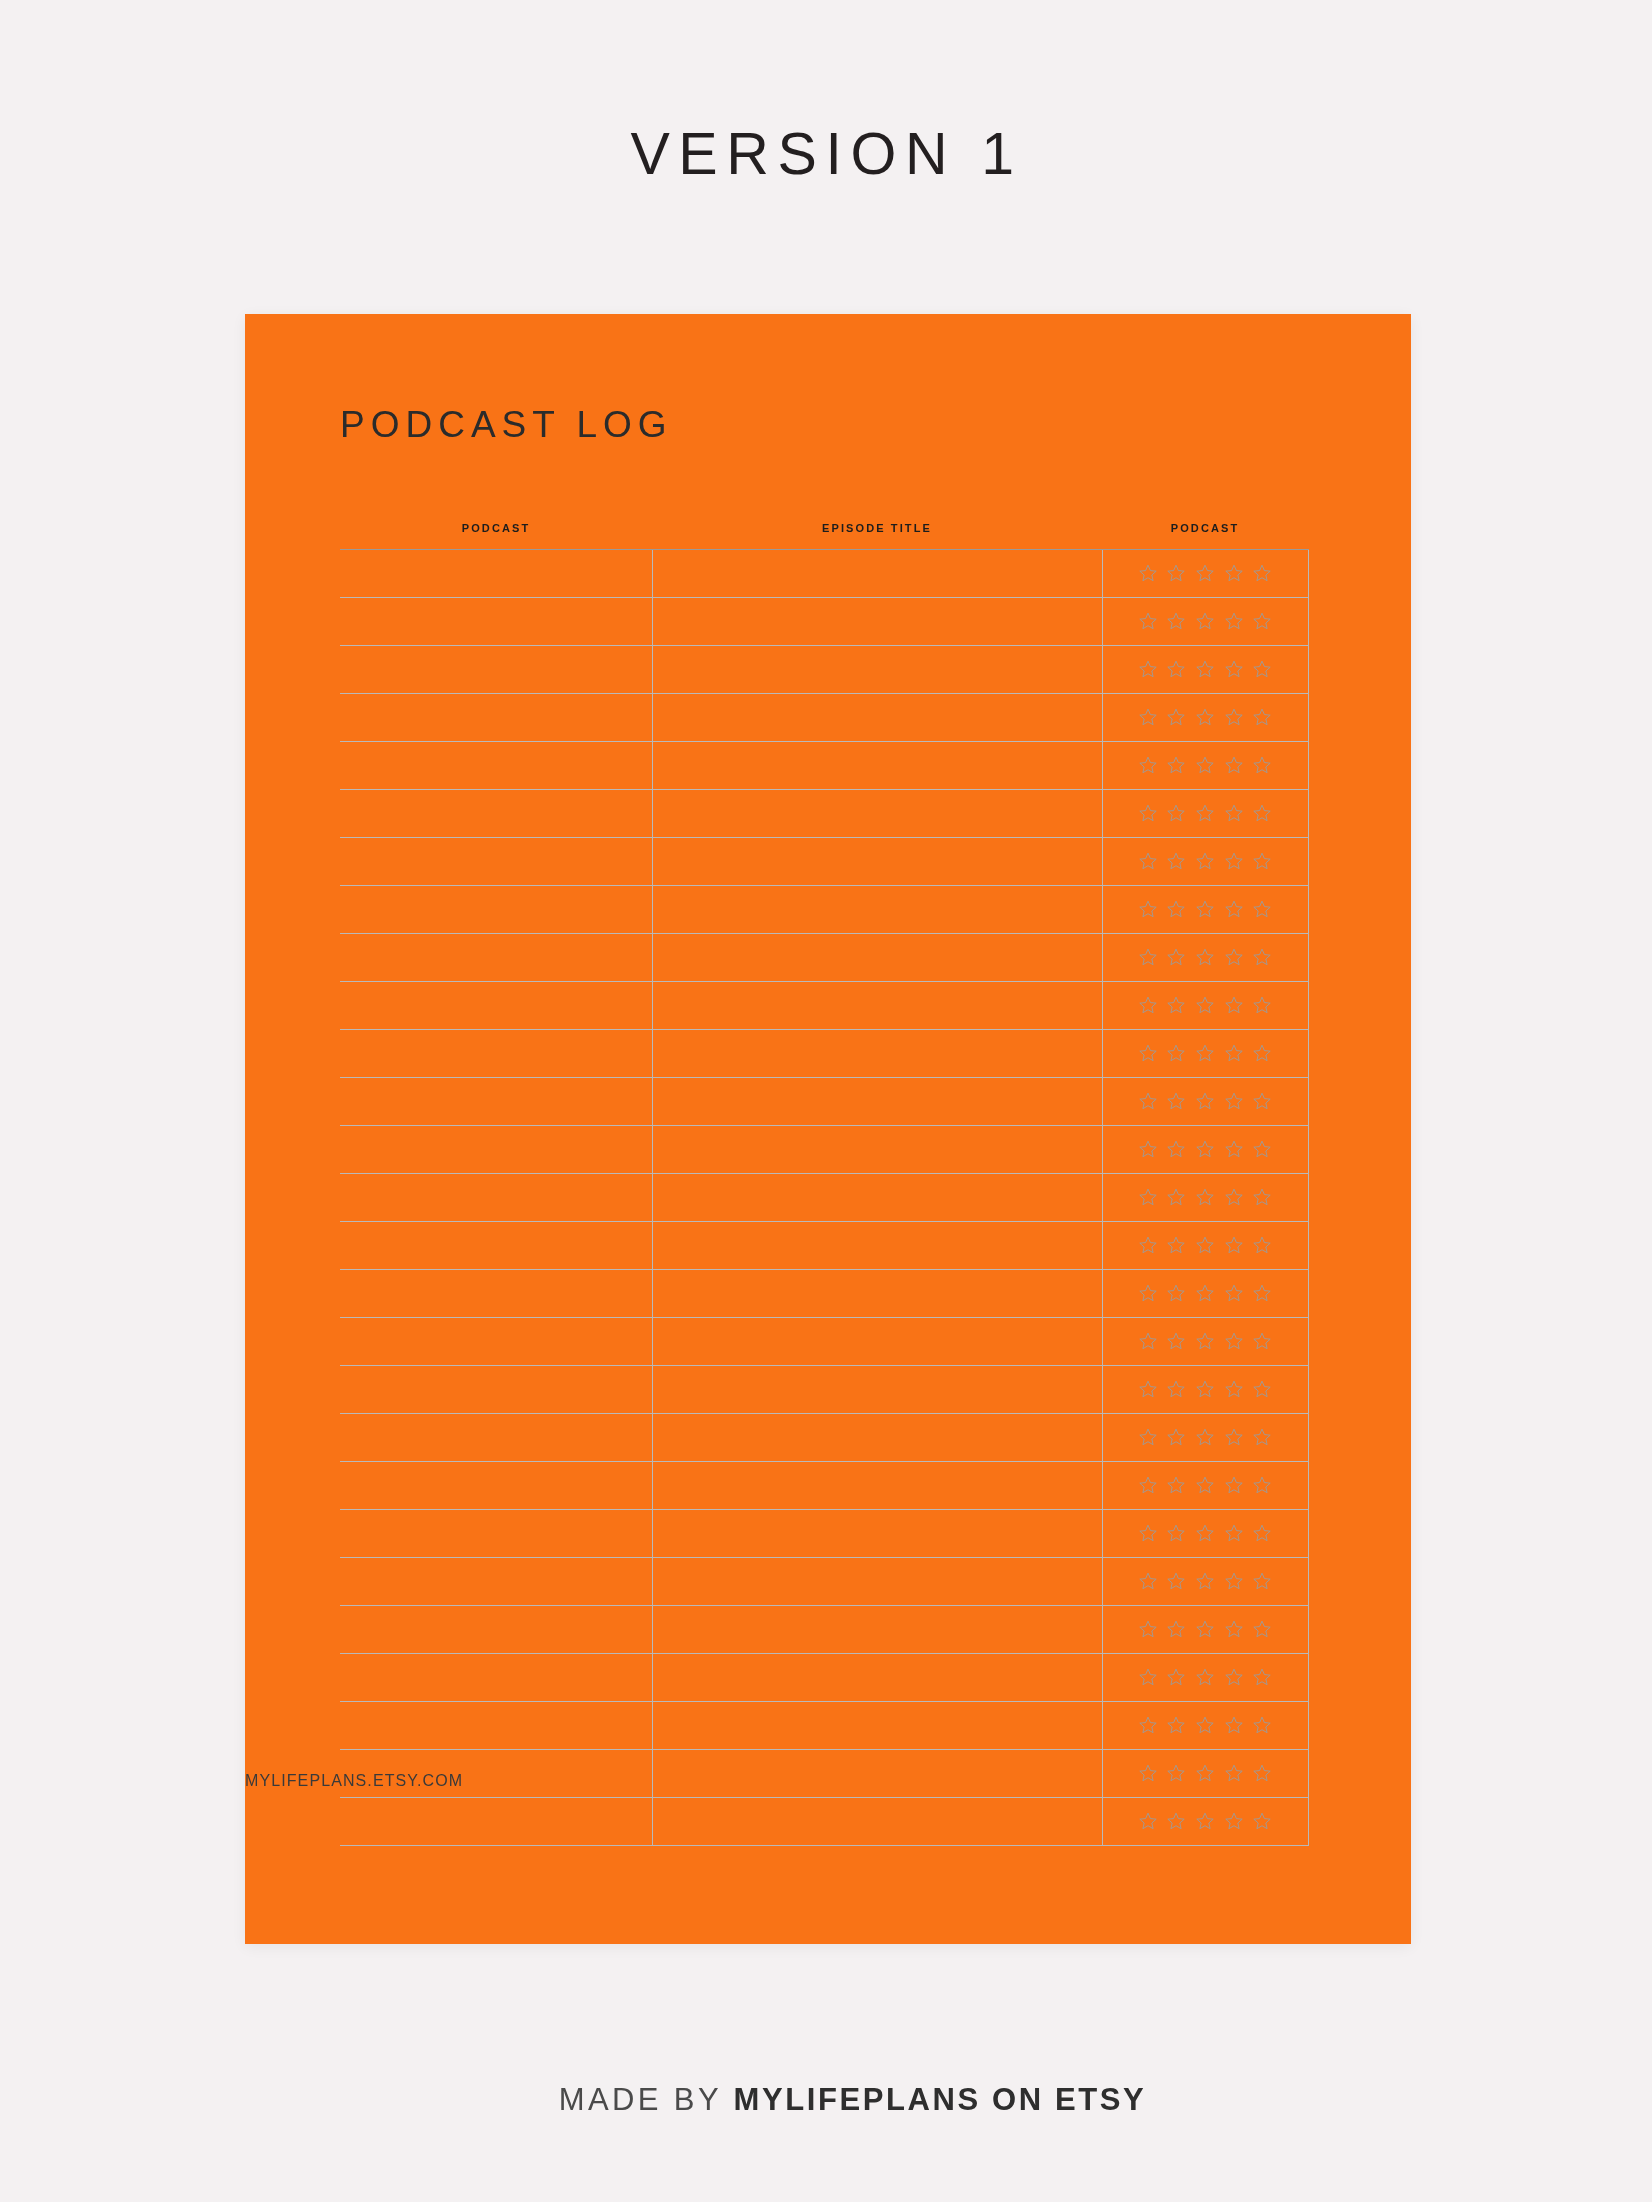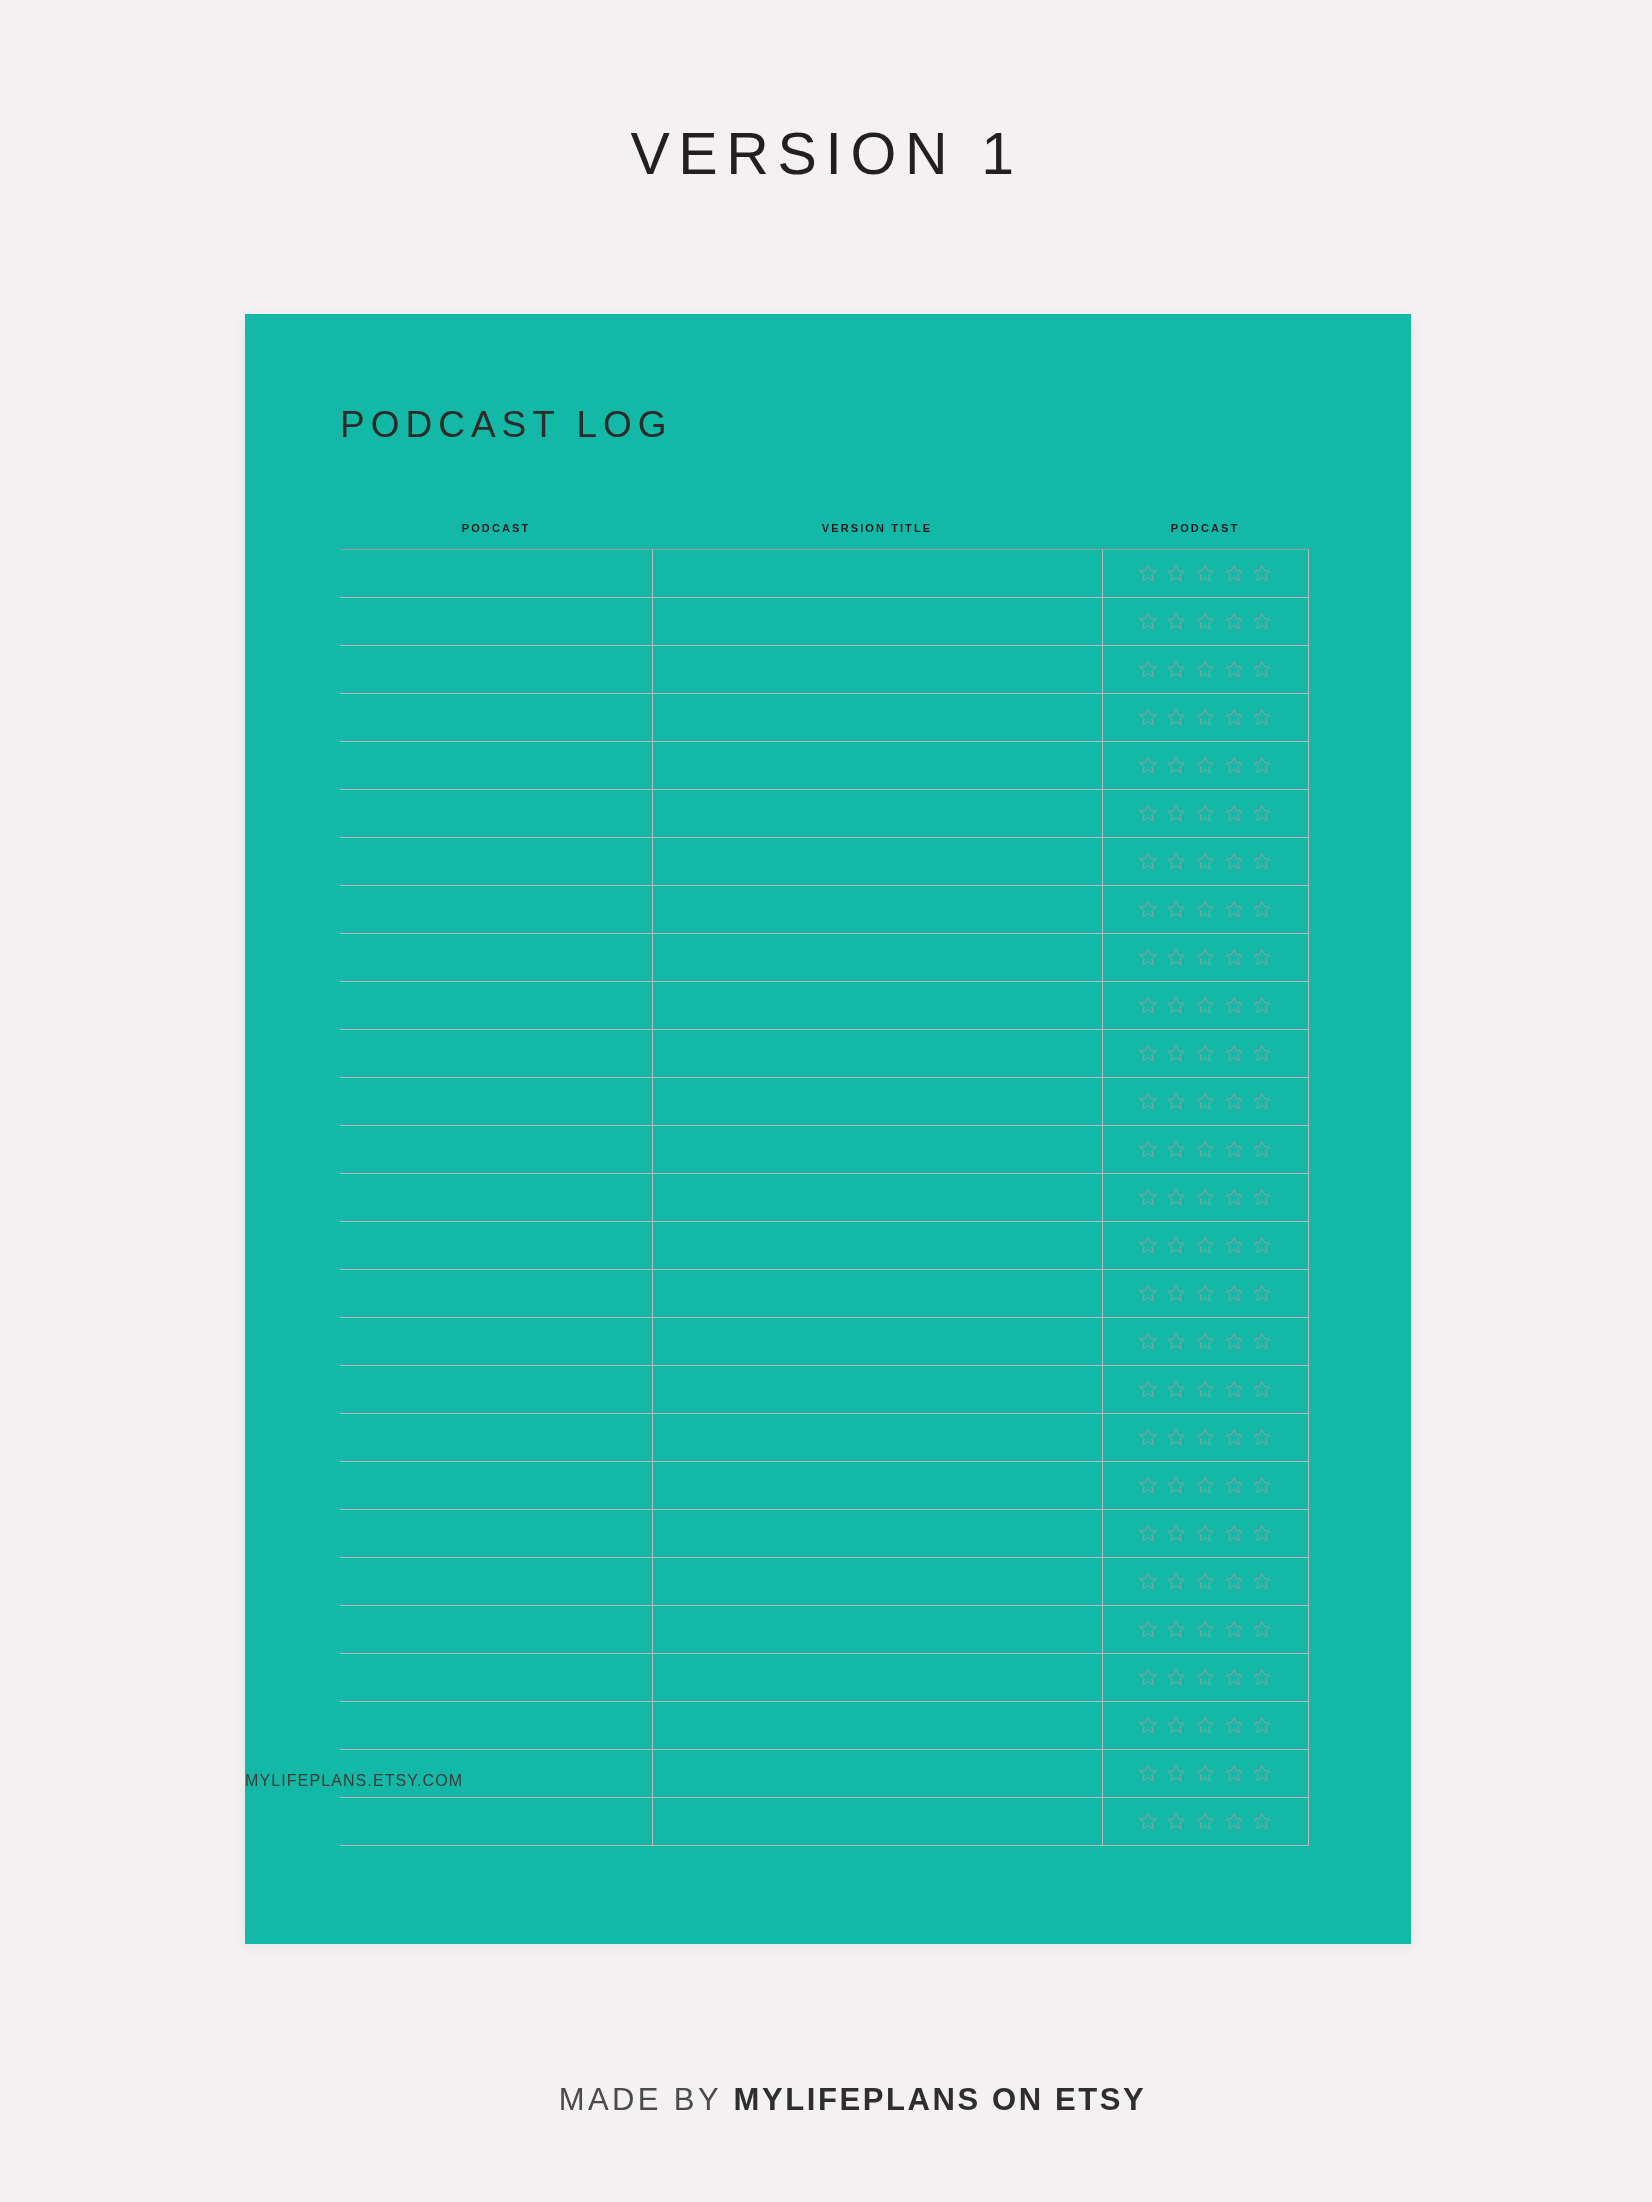--- a/index.html
+++ b/index.html
@@ -35,21 +35,21 @@
     font-family: "Liberation Sans", sans-serif;
   }
 
   
   .sheet {
     position: absolute;
     left: 245px;
     top: 314px;
     width: 1166px;
     height: 1630px;
-    background: #14b8a6;
+    background: #f97316;
     box-shadow: 0 2.6px 13.8px rgba(0,0,0,0.06);
   }
 
   .sheet-inner {
     position: absolute;
     left: 95px;
     top: 90px;
     width: 968px;
   }
 
@@ -151,21 +151,21 @@
 
       <table class="log">
         <colgroup>
           <col class="c-podcast">
           <col class="c-episode">
           <col class="c-rating">
         </colgroup>
         <thead>
           <tr>
             <th>PODCAST</th>
-            <th>VERSION TITLE</th>
+            <th>EPISODE TITLE</th>
             <th>PODCAST</th>
           </tr>
         </thead>
         <tbody id="log-body">
             <tr>
               <td class="podcast"></td>
               <td class="episode"></td>
               <td class="rating">
                 <div class="stars">
                   <span class="star">

